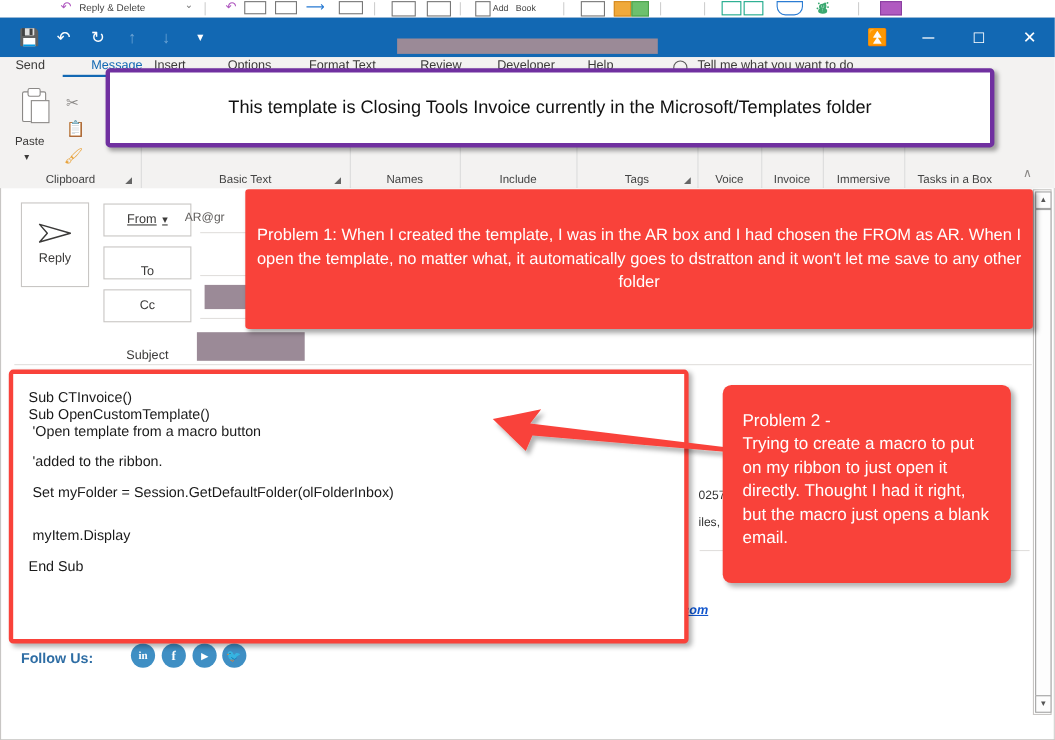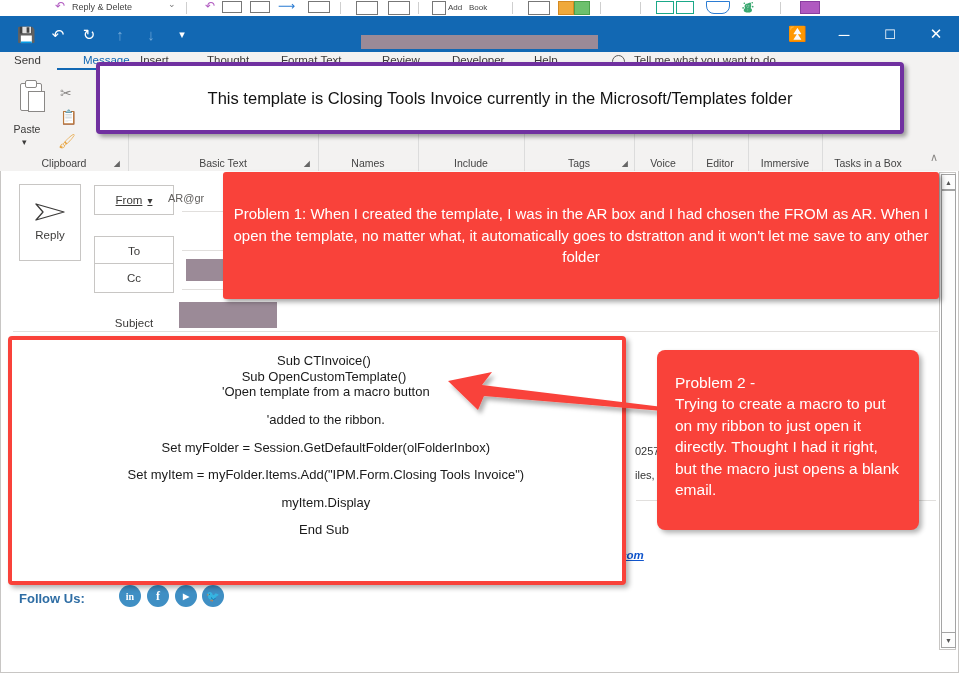--- a/index.html
+++ b/index.html
@@ -101,21 +101,21 @@
     background:#f9423a;border-radius:8px;box-shadow:3px 3px 5px rgba(0,0,0,.3);
     box-sizing:border-box;padding:22px 16px 0 18px;
   }
   .callout-red2 span{font-size:15.5px;color:#fff;line-height:1.38;display:block;white-space:pre-line;}
 
   .code-box{
     position:absolute;left:8px;top:336px;width:618px;height:249px;
     background:#fff;border:4px solid #f9423a;border-radius:4px;
     box-shadow:3px 3px 5px rgba(0,0,0,.3);box-sizing:border-box;padding:14px 0 0 14px;
   }
-  .code-line{font-size:13px;color:#1a1a1a;line-height:1.05;white-space:pre;margin:0 0 2px 0;text-align:center;}
+  .code-line{font-size:13px;color:#1a1a1a;line-height:1.05;white-space:pre;margin:0 0 2px 0;}
   .code-gap{height:12px;}
 
   
   .arrow-wrap{position:absolute;left:440px;top:360px;width:330px;height:70px;pointer-events:none;}
 </style>
 </head>
 <body>
 
 <div id="root">
 
@@ -163,21 +163,21 @@
     <div class="wc" style="left:821px;">─</div>
     <div class="wc" style="left:867px;font-size:13px;">☐</div>
     <div class="wc" style="left:913px;">✕</div>
   </div>
 
   <div class="ribbon">
     <div class="tabs">
       <div class="tab" style="left:14px;">Send</div>
       <div class="tab active" style="left:63px;padding-left:20px;">Message</div>
       <div class="tab" style="left:140px;">Insert</div>
-      <div class="tab" style="left:207px;">Thought</div>
+      <div class="tab" style="left:207px;">Options</div>
       <div class="tab" style="left:281px;">Format Text</div>
       <div class="tab" style="left:382px;">Review</div>
       <div class="tab" style="left:452px;">Developer</div>
       <div class="tab" style="left:534px;">Help</div>
       <div class="tellme-ic"></div>
       <div class="tab" style="left:634px;">Tell me what you want to do</div>
     </div>
 
     <div class="rgroups">
 
@@ -240,21 +240,21 @@
         <div class="ic-sm" style="left:42px;top:11px;font-size:11px;color:#2b7cd3;">▾</div>
         <div class="rg-label">Tags</div>
         <div class="rg-dlg" style="right:6px;">◢</div>
       </div>
 
       <div class="rg" style="left:634px;width:58px;">
         <div class="rg-label">Voice</div>
       </div>
 
       <div class="rg" style="left:692px;width:56px;">
-        <div class="rg-label">Editor</div>
+        <div class="rg-label">Invoice</div>
       </div>
 
       <div class="rg" style="left:748px;width:74px;">
         <div class="mini" style="left:16px;top:14px;">Reader</div>
         <div class="rg-label">Immersive</div>
       </div>
 
       <div class="rg" style="left:822px;width:92px;border-right:none;">
         <div class="mini" style="left:20px;top:14px;">Me</div>
         <div class="ic-sm" style="left:42px;top:12px;font-size:9px;">▾</div>
@@ -271,21 +271,21 @@
       <svg class="send-arrow" viewBox="0 0 32 22">
         <polygon points="2,3 30,11 2,19 9,11" fill="none" stroke="#3b3a39" stroke-width="1.3" stroke-linejoin="round"></polygon>
       </svg>
       <div class="send-label">Reply</div>
     </div>
 
     <div class="fldbtn" style="top:14px;text-decoration:underline;">
       <span>From</span>
       <span style="font-size:10px;">▾</span>
     </div>
-    <div class="fldbtn" style="top:65px;">
+    <div class="fldbtn" style="top:53px;align-items:flex-end;">
       <span>To</span>
     </div>
     <div class="fldbtn" style="top:92px;">
       <span>Cc</span>
     </div>
     <div class="subjlbl">Subject</div>
 
     <div class="fldval" style="top:21px;">AR@gr</div>
     <div class="fldline" style="top:40px;"></div>
     <div class="fldline" style="top:79px;"></div>
@@ -322,21 +322,20 @@
 
   <div class="code-box">
     <div class="code-line">Sub CTInvoice()</div>
     <div class="code-line">Sub OpenCustomTemplate()</div>
     <div class="code-line"> 'Open template from a macro button</div>
     <div class="code-gap"></div>
     <div class="code-line"> 'added to the ribbon.</div>
     <div class="code-gap"></div>
     <div class="code-line"> Set myFolder = Session.GetDefaultFolder(olFolderInbox)</div>
     <div class="code-gap"></div>
-    <div class="code-line"> Set myItem = myFolder.Items.Add("IPM.Form.Closing Tools Invoice")</div>
     <div class="code-gap"></div>
     <div class="code-line"> myItem.Display</div>
     <div class="code-gap"></div>
     <div class="code-line">End Sub</div>
   </div>
 
   <svg class="arrow-wrap" viewBox="0 0 330 70">
     <defs>
       <filter id="ashd" x="-30%" y="-30%" width="180%" height="180%">
         <feDropShadow dx="3" dy="4" stdDeviation="2" flood-color="#000" flood-opacity="0.3"></feDropShadow>

